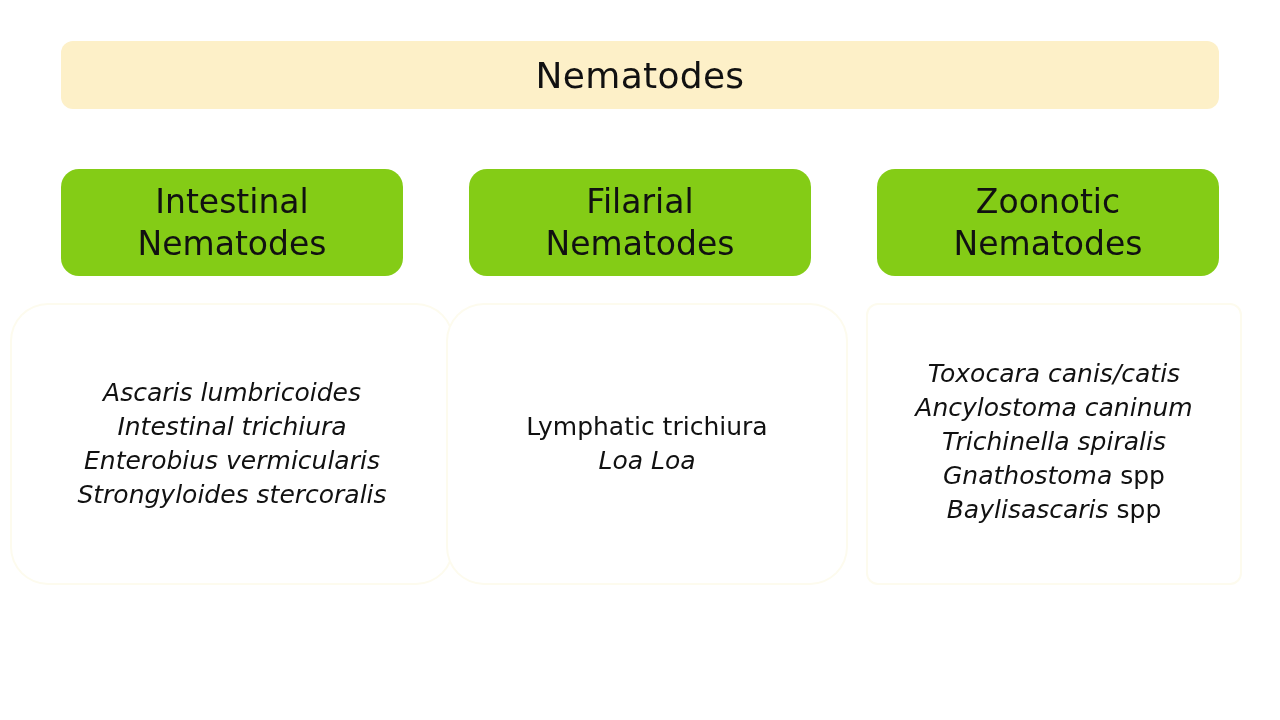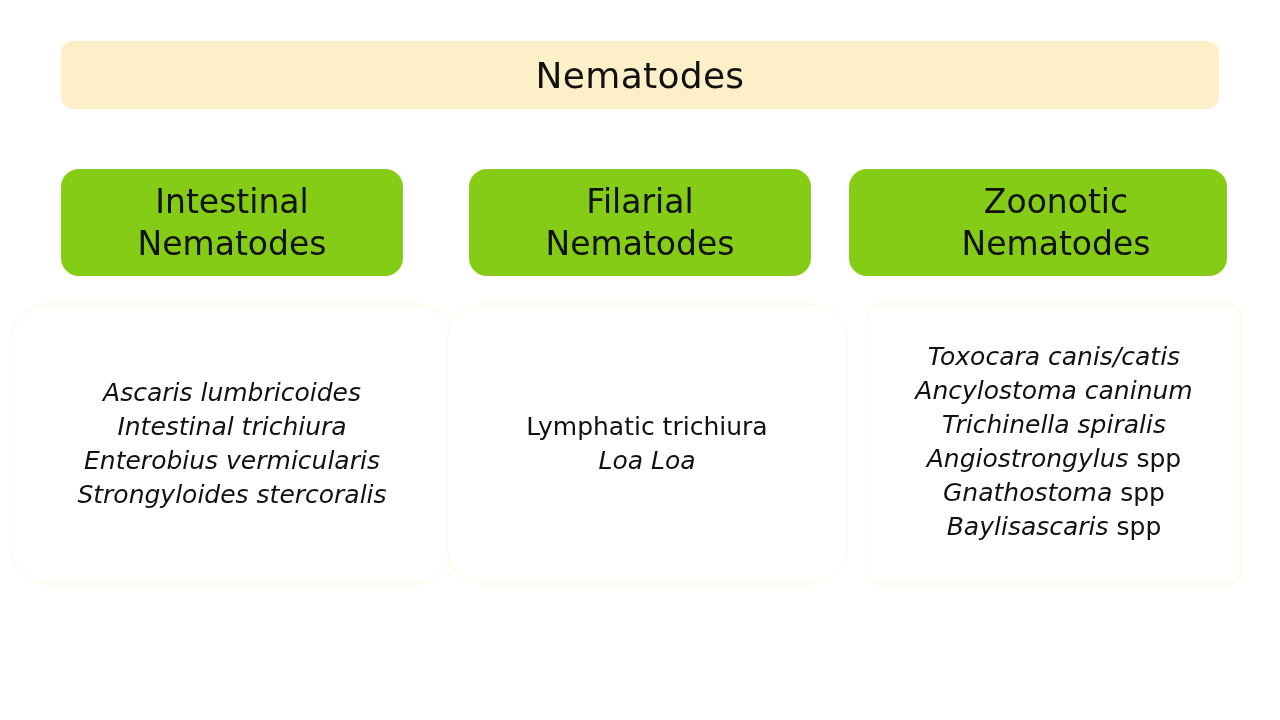--- a/index.html
+++ b/index.html
@@ -45,21 +45,21 @@
       justify-content: center;
       text-align: center;
     }
     .category-label {
       font-size: 33px;
       line-height: 42px;
       white-space: pre-line;
     }
     .cat-1 { left: 61px; }
     .cat-2 { left: 469px; }
-    .cat-3 { left: 849px; padding-left: 36px; }
+    .cat-3 { left: 877px; }
 
     .content-box {
       position: absolute;
       top: 305px;
       height: 278px;
       background: #ffffff;
       border-radius: 36px;
       box-shadow: 0 0 0 2px #fdfbee;
       display: flex;
       align-items: center;
@@ -120,19 +120,18 @@
       <div class="item"><span class="ital"></span><span>Lymphatic trichiura</span></div>
       <div class="item"><span class="ital">Loa Loa</span><span></span></div>
     </div>
   </div>
 
   <div class="content-box box-3">
     <div class="item-list">
       <div class="item"><span class="ital">Toxocara canis/catis</span><span></span></div>
       <div class="item"><span class="ital">Ancylostoma caninum</span><span></span></div>
       <div class="item"><span class="ital">Trichinella spiralis</span><span></span></div>
-      <div class="item"><span class="ital">Angiostrongylus</span><span style="white-space:pre"> spp</span></div>
       <div class="item"><span class="ital">Gnathostoma</span><span style="white-space:pre"> spp</span></div>
       <div class="item"><span class="ital">Baylisascaris</span><span style="white-space:pre"> spp</span></div>
     </div>
   </div>
 
 </div>
 
 </body></html>

